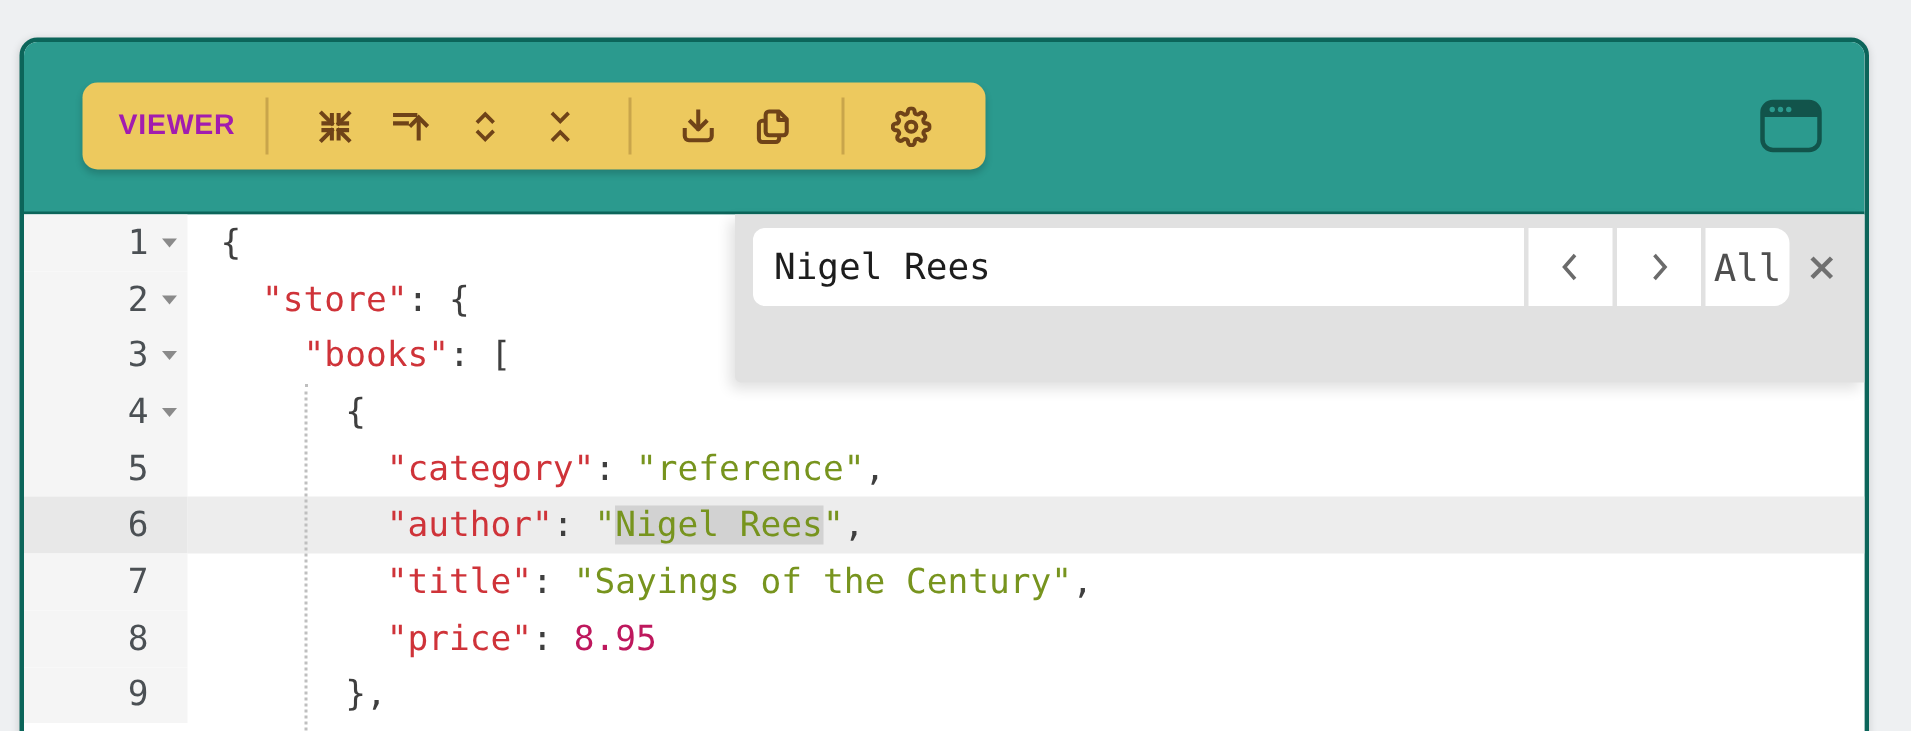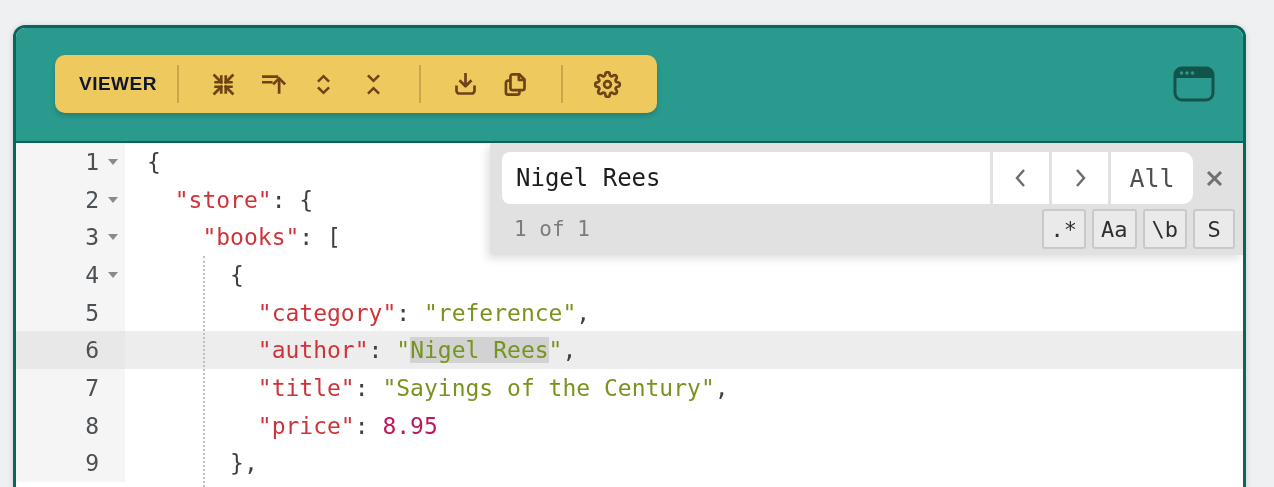--- a/index.html
+++ b/index.html
@@ -10,21 +10,21 @@
   .panel { position:absolute; left:13px; top:25px; width:1233px; height:500px;
            border:3px solid #0c655a; border-radius:12px 12px 0 0; background:#fff;
            overflow:hidden; box-shadow:0 1px 6px rgba(0,0,0,.15); }
 
   
   .header { position:relative; height:115px; background:#2b9a8e;
             border-bottom:2px solid #0c655a; }
   .toolbar { position:absolute; left:39px; top:27px; height:58px;
              background:#edc95e; border-radius:10px; display:flex; align-items:center;
              padding:0 24px; box-shadow:0 3px 5px rgba(0,0,0,.18); }
-  .mode-label { font-size:19px; font-weight:bold; letter-spacing:.5px; color:#0f172a; }
+  .mode-label { font-size:19px; font-weight:bold; letter-spacing:.5px; color:#a21caf; }
   .tb-divider { width:2px; height:38px; background:#c9a54b; margin:0 20px; }
   .tb-btn { width:34px; height:34px; display:flex; align-items:center; justify-content:center;
             margin:0 8px; color:#6f4318; cursor:pointer; background:transparent; border:none; }
   .tb-btn svg { stroke:#6f4318; fill:none; stroke-width:2.4; stroke-linecap:square; }
   .win-btn { position:absolute; right:28px; top:37px; width:42px; height:38px;
              background:transparent; border:none; display:flex; align-items:center;
              justify-content:center; cursor:pointer; }
 
   
   .editor { position:relative; height:380px; background:#fff;
@@ -53,21 +53,21 @@
                   background:#e1e1e1; z-index:5; border-bottom-left-radius:4px;
                   box-shadow:-3px 4px 9px rgba(0,0,0,.12); }
   .search-top { position:absolute; left:12px; top:9px; right:8px; height:52px; display:flex; }
   .search-input { flex:1; background:#fff; border:none; outline:none;
                   border-radius:8px 0 0 8px; padding:0 14px;
                   font-family:"DejaVu Sans Mono","Liberation Mono",monospace;
                   font-size:24px; color:#1d1d1d; }
   .nav-btn { width:56px; margin-left:3px; background:#fff; border:none; cursor:pointer;
              display:flex; align-items:center; justify-content:center; }
   .nav-btn svg { stroke:#6b6b6b; fill:none; stroke-width:2.4; }
-  .all-btn { width:82px; margin-left:3px; background:#fff; border:none; cursor:pointer;
+  .all-btn { width:56px; margin-left:3px; background:#fff; border:none; cursor:pointer;
              border-radius:0 10px 10px 0;
              font-family:"DejaVu Sans Mono","Liberation Mono",monospace;
              font-size:25px; color:#4f4f4f; }
   .close-btn { width:42px; background:transparent; border:none; cursor:pointer;
                display:flex; align-items:center; justify-content:center; }
   .close-btn svg { stroke:#707070; stroke-width:3; }
   .search-bottom { position:absolute; left:12px; right:8px; top:66px; height:40px;
                    display:flex; align-items:center; }
   .count { margin-left:12px; font-size:21px; color:#7c7c7c; }
   .toggles { margin-left:auto; display:flex; gap:6px; }
@@ -235,24 +235,15 @@
           </svg>
         </button>
         <button class="all-btn">All</button>
         <button class="close-btn">
           <svg width="19" height="19" viewBox="0 0 19 19">
             <line x1="3" y1="3" x2="16" y2="16"></line>
               <line x1="16" y1="3" x2="3" y2="16"></line>
           </svg>
         </button>
       </div>
-      <div class="search-bottom">
-        <span class="count">1 of 1</span>
-        <div class="toggles" id="search-toggles">
-            <button class="toggle">.*</button>
-            <button class="toggle">Aa</button>
-            <button class="toggle">\b</button>
-            <button class="toggle">S</button>
-          </div>
-      </div>
     </div>
   </div>
 </div>
 
 </body></html>

